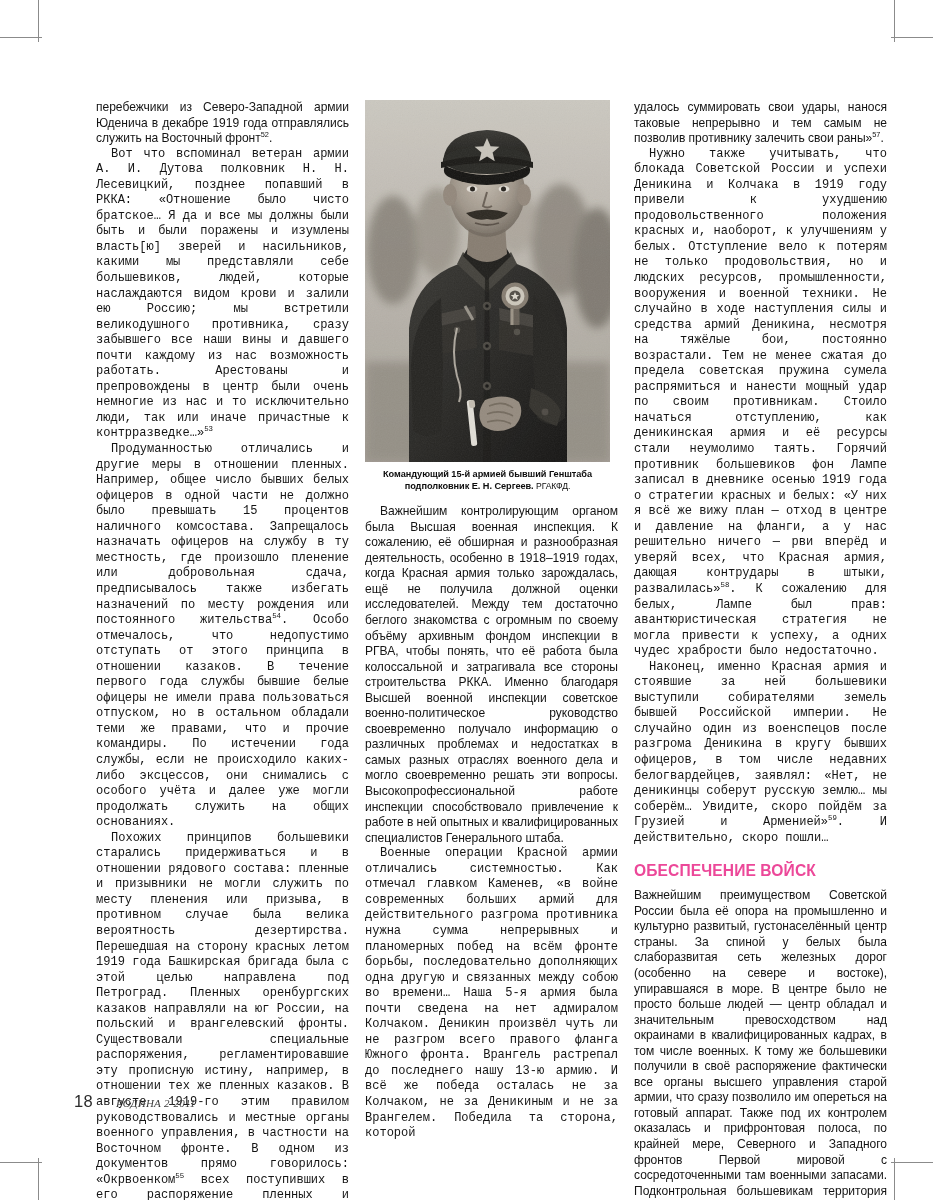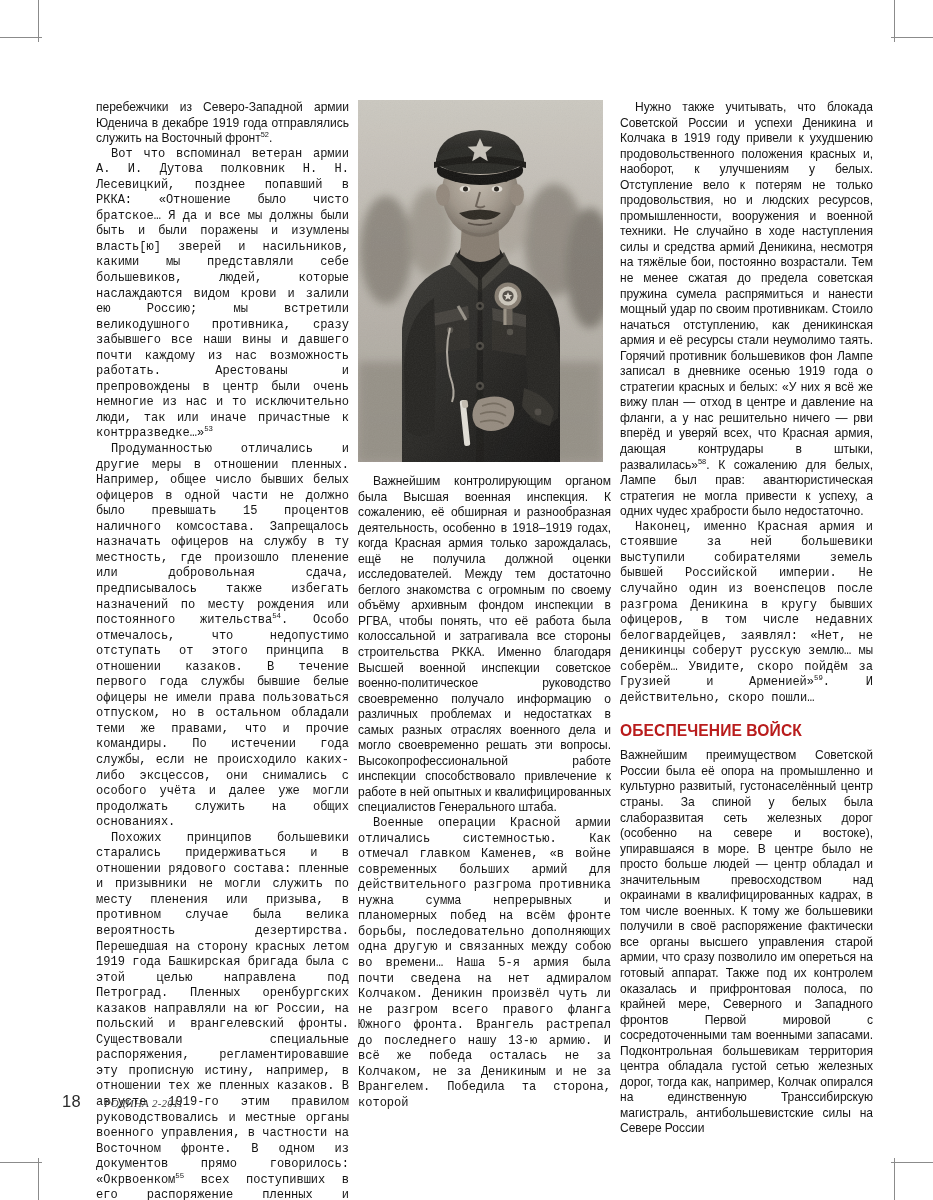--- a/index.html
+++ b/index.html
@@ -41,21 +41,21 @@
 
   
   .content {
     position: absolute;
     left: 96px;
     top: 100px;
     width: 772px;
     height: 985px;
     display: grid;
     grid-template-columns: 253px 253px 253px;
-    column-gap: 9px;
+    column-gap: 16px;
   }
 
   .col {
     position: relative;
   }
 
   
   p.body {
     margin: 0;
     font-family: "Liberation Sans", sans-serif;
@@ -108,29 +108,29 @@
     font-size: 8.6px;
   }
 
   
   h2.section-head {
     margin: 16px 0 9px 0;
     font-family: "Liberation Sans", sans-serif;
     font-size: 15.6px;
     line-height: 17px;
     font-weight: bold;
-    color: #b91c1c;
+    color: #ec4899;
     letter-spacing: 0.1px;
     text-transform: uppercase;
   }
 
   
   .footer {
     position: absolute;
-    left: 62px;
+    left: 74px;
     top: 1092px;
     display: flex;
     align-items: baseline;
   }
   .folio {
     font-family: "Liberation Sans", sans-serif;
     font-size: 16.5px;
     color: #2b2b2b;
     letter-spacing: 0.3px;
   }
@@ -298,30 +298,32 @@
               <path d="M122 322 Q136 318 146 324" stroke="#7a7064" stroke-width="1.6" fill="none"></path>
 
               <rect x="104" y="300" width="6" height="46" rx="2" transform="rotate(-6 107 323)" fill="#efece5"></rect>
               <rect x="104" y="300" width="6" height="8" rx="2" transform="rotate(-6 107 304)" fill="#cfc8bc"></rect>
             </g>
 
             <rect x="0" y="0" width="245" height="362" fill="#2a2620" opacity="0.07"></rect>
             <rect x="0" y="0" width="245" height="362" filter="url(#grain)" opacity="0.55"></rect>
           </svg>
         </div>
+        <figcaption class="caption"><span>Командующий 15-й армией бывший Генштаба подполковник Е. Н. Сергеев.</span><span class="archive"> РГАКФД.</span></figcaption>
       </figure>
 
       <p class="body indent" style="margin-top:12px;">Важнейшим контролирующим органом была Высшая военная инспекция. К сожалению, её обширная и разнообразная деятельность, особенно в 1918–1919 годах, когда Красная армия только зарождалась, ещё не получила должной оценки исследователей. Между тем достаточно беглого знакомства с огромным по своему объёму архивным фондом инспекции в РГВА, чтобы понять, что её работа была колоссальной и затрагивала все стороны строительства РККА. Именно благодаря Высшей военной инспекции советское военно-политическое руководство своевременно получало информацию о различных проблемах и недостатках в самых разных отраслях военного дела и могло своевременно решать эти вопросы. Высокопрофессиональной работе инспекции способствовало привлечение к работе в ней опытных и квалифицированных специалистов Генерального штаба.</p>
 
       <p class="body indent">Военные операции Красной армии отличались системностью. Как отмечал главком Каменев, «в войне современных больших армий для действительного разгрома противника нужна сумма непрерывных и планомерных побед на всём фронте борьбы, последовательно дополняющих одна другую и связанных между собою во времени… Наша 5-я армия была почти сведена на нет адмиралом Колчаком. Деникин произвёл чуть ли не разгром всего правого фланга Южного фронта. Врангель растрепал до последнего нашу 13-ю армию. И всё же победа осталась не за Колчаком, не за Деникиным и не за Врангелем. Победила та сторона, которой</p>
 
     </div>
 
     <div class="col">
 
+      <p class="body noindent"><span>удалось суммировать свои удары, нанося таковые непрерывно и тем самым не позволив противнику залечить свои раны»</span><sup>57</sup><span>.</span></p>
 
       <p class="body indent"><span>Нужно также учитывать, что блокада Советской России и успехи Деникина и Колчака в 1919 году привели к ухудшению продовольственного положения красных и, наоборот, к улучшениям у белых. Отступление вело к потерям не только продовольствия, но и людских ресурсов, промышленности, вооружения и военной техники. Не случайно в ходе наступления силы и средства армий Деникина, несмотря на тяжёлые бои, постоянно возрастали. Тем не менее сжатая до предела советская пружина сумела распрямиться и нанести мощный удар по своим противникам. Стоило начаться отступлению, как деникинская армия и её ресурсы стали неумолимо таять. Горячий противник большевиков фон Лампе записал в дневнике осенью 1919 года о стратегии красных и белых: «У них я всё же вижу план — отход в центре и давление на фланги, а у нас решительно ничего — рви вперёд и уверяй всех, что Красная армия, дающая контрудары в штыки, развалилась»</span><sup>58</sup><span>. К сожалению для белых, Лампе был прав: авантюристическая стратегия не могла привести к успеху, а одних чудес храбрости было недостаточно.</span></p>
 
       <p class="body indent"><span>Наконец, именно Красная армия и стоявшие за ней большевики выступили собирателями земель бывшей Российской империи. Не случайно один из военспецов после разгрома Деникина в кругу бывших офицеров, в том числе недавних белогвардейцев, заявлял: «Нет, не деникинцы соберут русскую землю… мы соберём… Увидите, скоро пойдём за Грузией и Арменией»</span><sup>59</sup><span>. И действительно, скоро пошли…</span></p>
 
       <h2 class="section-head">ОБЕСПЕЧЕНИЕ ВОЙСК</h2>
 
       <p class="body noindent">Важнейшим преимуществом Советской России была её опора на промышленно и культурно развитый, густонаселённый центр страны. За спиной у белых была слаборазвитая сеть железных дорог (особенно на севере и востоке), упиравшаяся в море. В центре было не просто больше людей — центр обладал и значительным превосходством над окраинами в квалифицированных кадрах, в том числе военных. К тому же большевики получили в своё распоряжение фактически все органы высшего управления старой армии, что сразу позволило им опереться на готовый аппарат. Также под их контролем оказалась и прифронтовая полоса, по крайней мере, Северного и Западного фронтов Первой мировой с сосредоточенными там военными запасами. Подконтрольная большевикам территория центра обладала густой сетью железных дорог, тогда как, например, Колчак опирался на единственную Транссибирскую магистраль, антибольшевистские силы на Севере России</p>
 
     </div>

